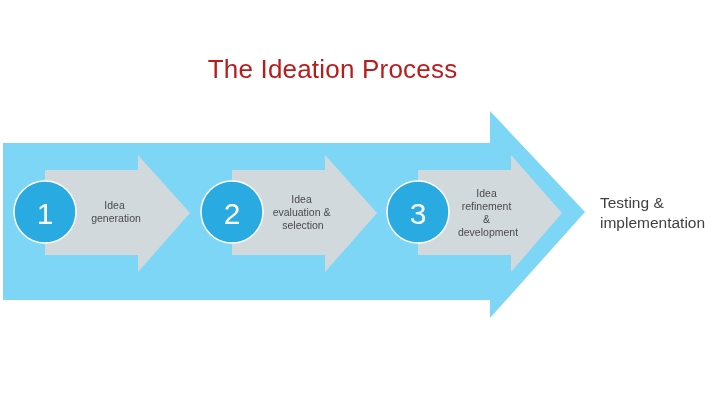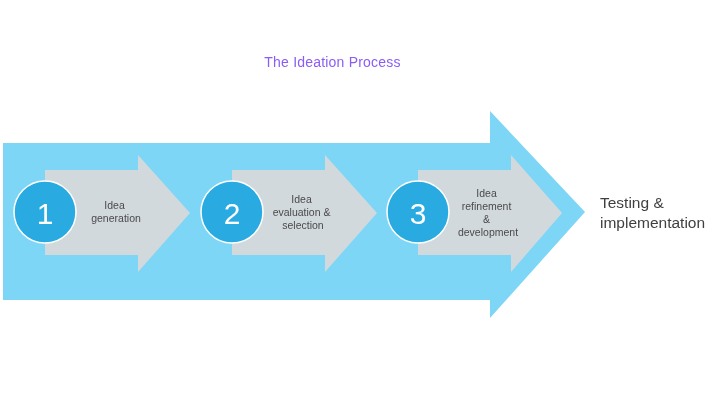--- a/index.html
+++ b/index.html
@@ -17,22 +17,22 @@
     position: relative;
     width: 720px;
     height: 405px;
   }
   #title {
     position: absolute;
     left: 0;
     top: 54px;
     width: 665px;
     text-align: center;
-    font-size: 14px;
-    color: #8b5cf6;
+    font-size: 26px;
+    color: #b91c1c;
     letter-spacing: 0.2px;
   }
   #diagram {
     position: absolute;
     left: 0;
     top: 0;
   }
   .step-num {
     font-size: 30px;
     fill: #ffffff;

